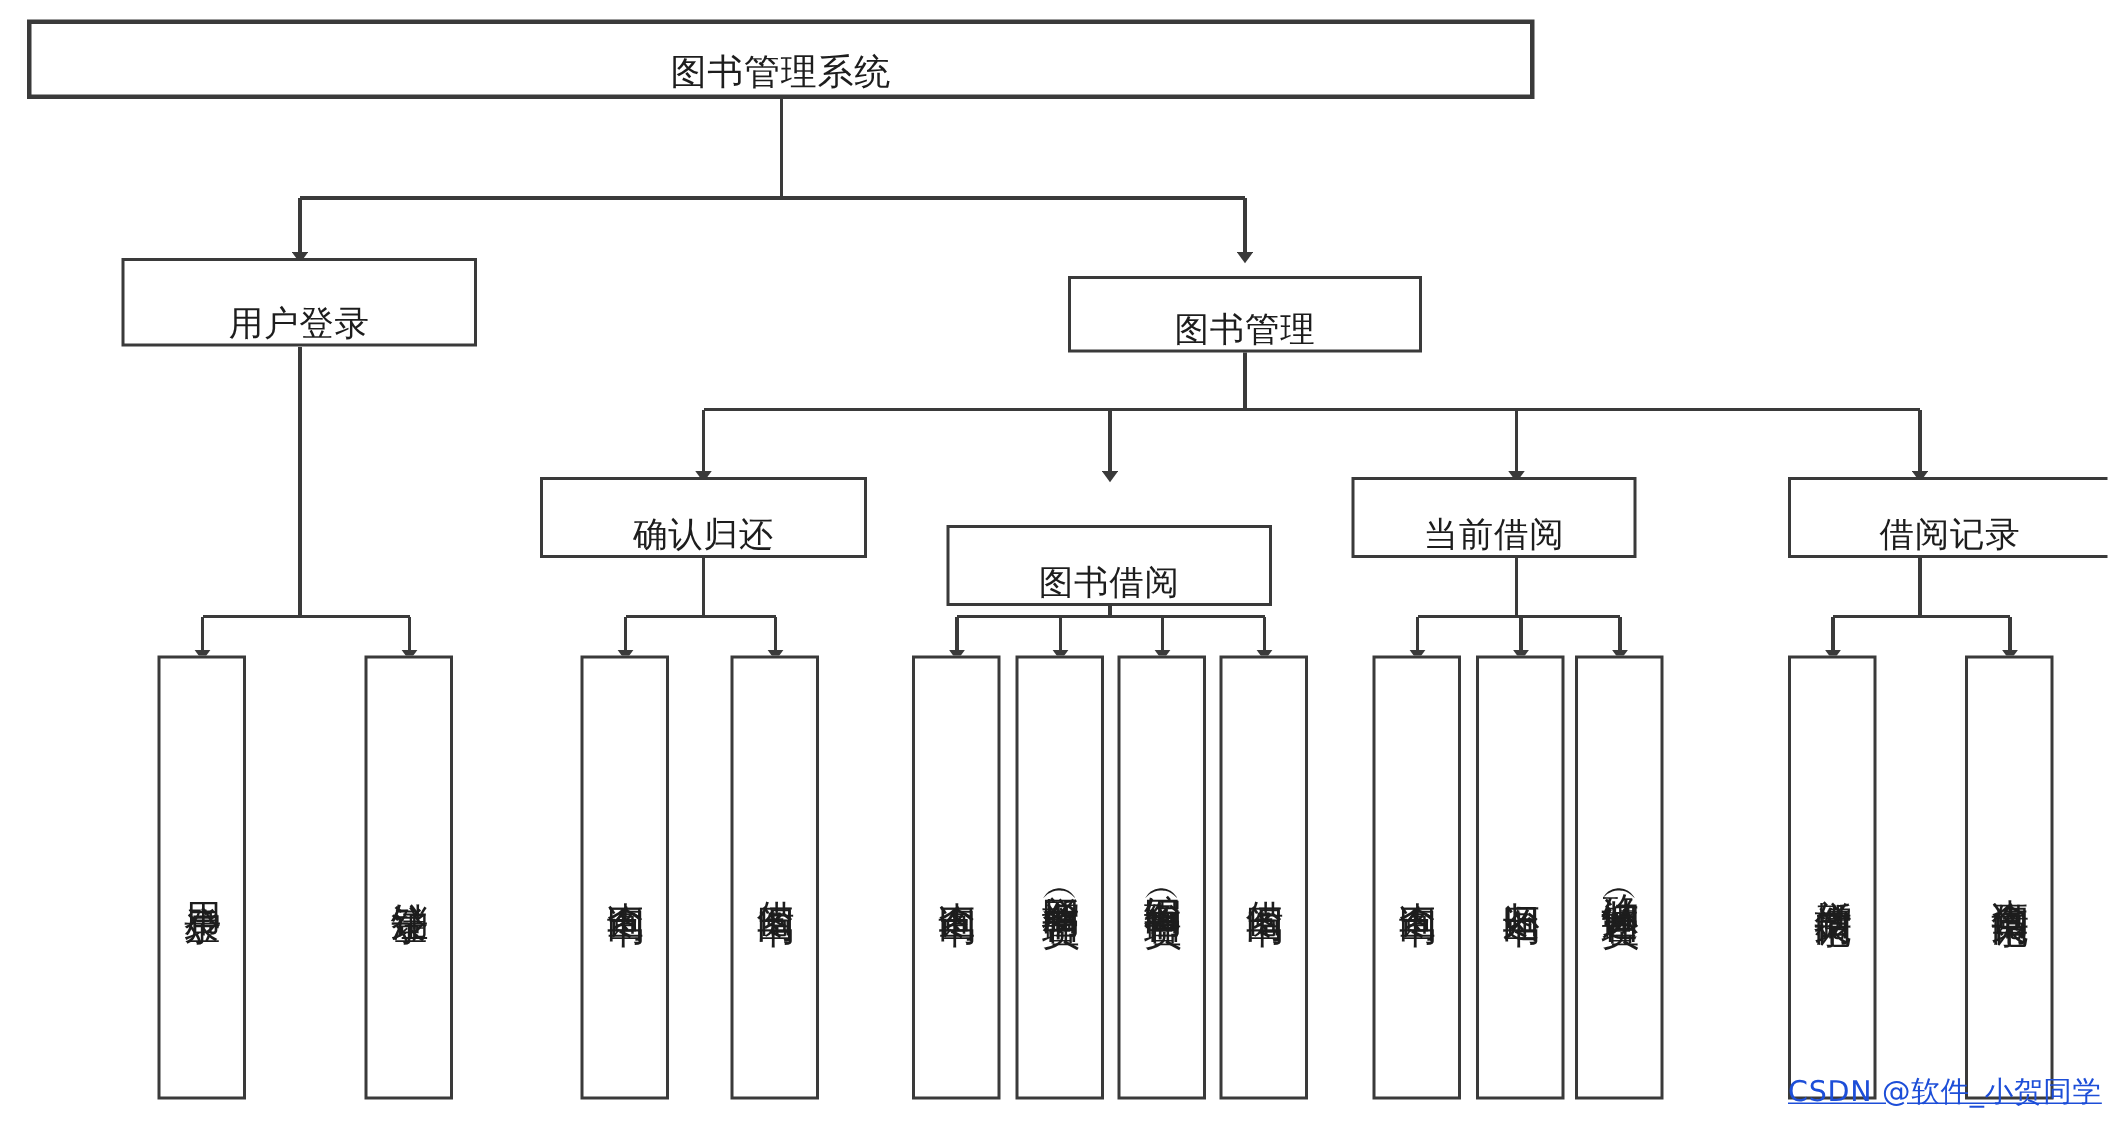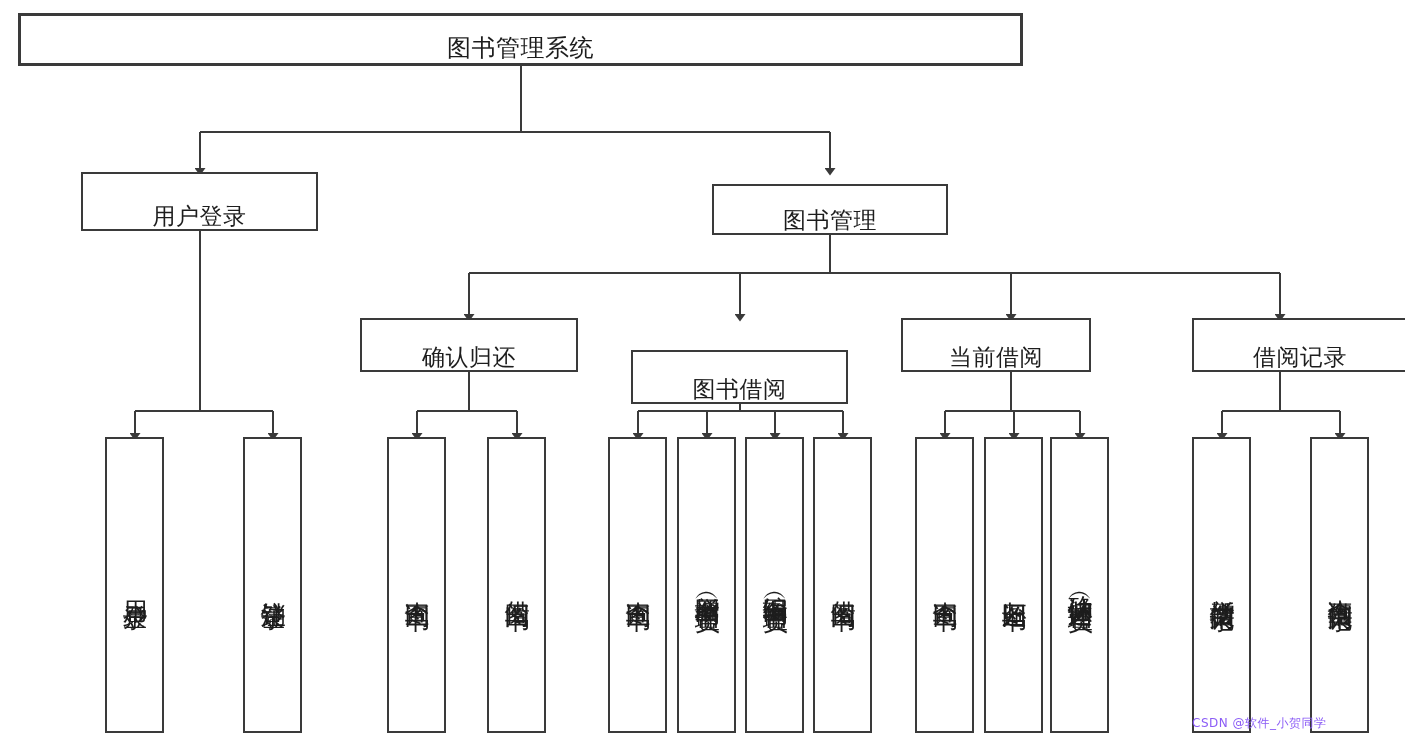--- a/index.html
+++ b/index.html
@@ -38,25 +38,26 @@
     text-orientation:upright;
     font-size:25px;
     line-height:1.05;
     letter-spacing:2px;
     white-space:nowrap;
     margin:0 auto;
   }
 
   #watermark{
     position:absolute;
-    color:#8b5cf6;
-    font-size:12px;
+    color:#1d4ed8;
+    font-size:19px;
     letter-spacing:.5px;
     white-space:nowrap;
     pointer-events:none;
+    text-decoration:underline;
   }
 </style>
 </head>
 <body>
 
 <div id="stage">
   <svg id="wires" viewBox="0 0 1405 747">
     <defs>
       <marker id="arrow" markerWidth="10" markerHeight="11" refX="3" refY="5.5" orient="auto" markerUnits="userSpaceOnUse">
         <path d="M0,0 L7.5,5.5 L0,11 Z" fill="#3a3a3a"></path>

